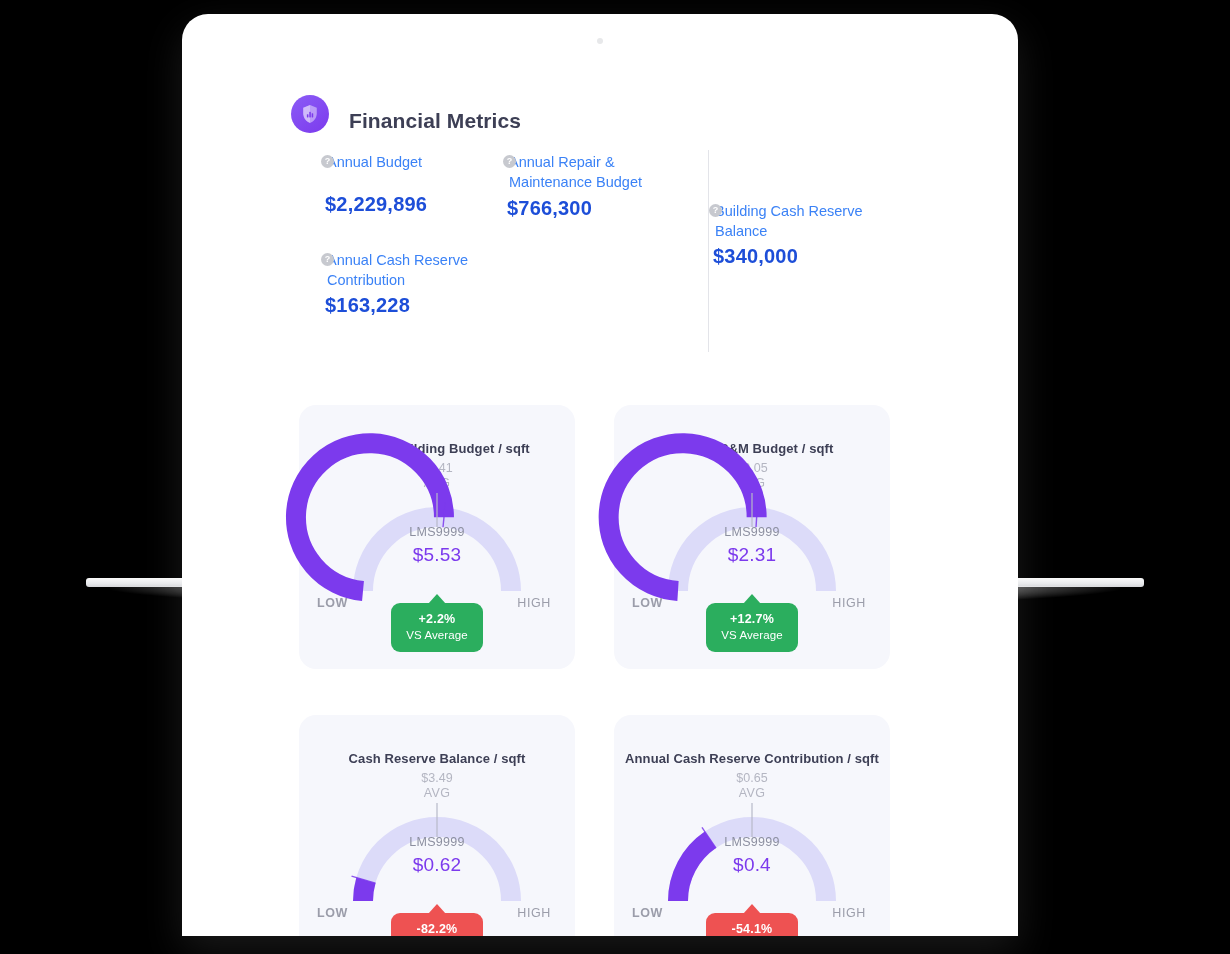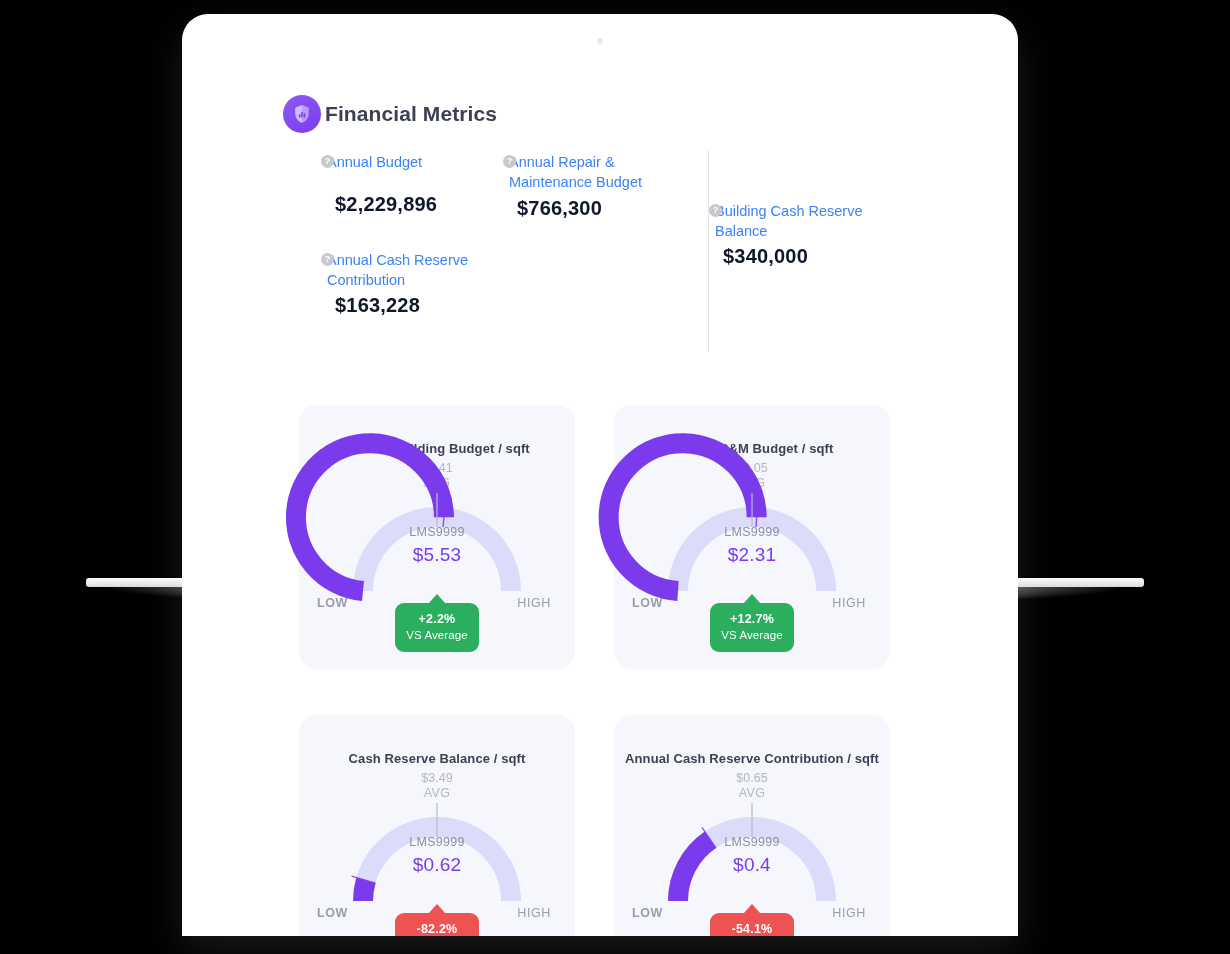--- a/index.html
+++ b/index.html
@@ -36,21 +36,21 @@
   }
 
   
   .screen{
     position:absolute;left:209px;top:46px;width:782px;height:890px;
     background:#ffffff;overflow:hidden;
   }
   .page{position:absolute;left:0;top:0;width:782px;height:890px;}
 
   
-  .header{position:absolute;left:74px;top:49px;display:flex;align-items:center;gap:4px;}
+  .header{position:absolute;left:82px;top:49px;display:flex;align-items:flex-end;gap:20px;}
   .badge-icon{
     width:38px;height:38px;border-radius:50%;
     background:linear-gradient(145deg,#8b5cf6 0%,#7c3aed 100%);
     display:flex;align-items:center;justify-content:center;flex:0 0 auto;
   }
   .badge-icon svg{display:block;}
   .page-title{
     font-size:21px;font-weight:700;color:#3d3f55;letter-spacing:.1px;
   }
 
@@ -60,21 +60,21 @@
   .metric .q{
     position:absolute;left:0;top:3px;width:13px;height:13px;border-radius:50%;
     background:#c7c9cf;color:#fff;font-size:9px;font-weight:700;
     display:flex;align-items:center;justify-content:center;line-height:1;
   }
   .metric .m-label{
     margin-left:6px;font-size:14.5px;line-height:20px;color:#3b82f6;font-weight:400;
     max-width:185px;
   }
   .metric .m-value{
-    margin-left:14px;font-size:20px;font-weight:700;color:#0f172a;letter-spacing:.2px;
+    margin-left:4px;font-size:20px;font-weight:700;color:#1d4ed8;letter-spacing:.2px;
   }
   #m0{left:112px;top:106px;}
   #m0 .m-value{margin-top:21px;}
   #m1{left:294px;top:106px;}
   #m1 .m-value{margin-top:5px;}
   #m2{left:112px;top:204px;}
   #m2 .m-value{margin-top:4px;}
   #m3{left:500px;top:155px;}
   #m3 .m-value{margin-top:4px;}
   .v-divider{
@@ -113,21 +113,21 @@
   .gauge-value{margin-top:5px;font-size:19px;color:#7c3aed;font-weight:400;letter-spacing:.2px;}
 
   .scale-low,.scale-high{
     position:absolute;top:191px;font-size:12.5px;color:#9b9daa;letter-spacing:.6px;
   }
   .scale-low{left:18px;font-weight:bold;}
   .scale-high{right:24px;margin-left:12px;}
 
   .pill{
     position:absolute;left:50%;top:198px;transform:translateX(-50%);
-    width:84px;border-radius:9px;padding:9px 0 10px;text-align:center;
+    width:92px;border-radius:9px;padding:9px 0 10px;text-align:center;
     color:#fff;line-height:1.25;
   }
   .pill .p1{font-size:12.5px;font-weight:700;letter-spacing:.2px;}
   .pill .p2{font-size:11.5px;font-weight:400;letter-spacing:.1px;}
   .pill::before{
     content:"";position:absolute;left:50%;top:-9px;margin-left:-9px;
     border-left:9px solid transparent;border-right:9px solid transparent;
     border-bottom:10px solid currentColor;
   }
   .pill.green{background:#2bae5e;color:#2bae5e;}

